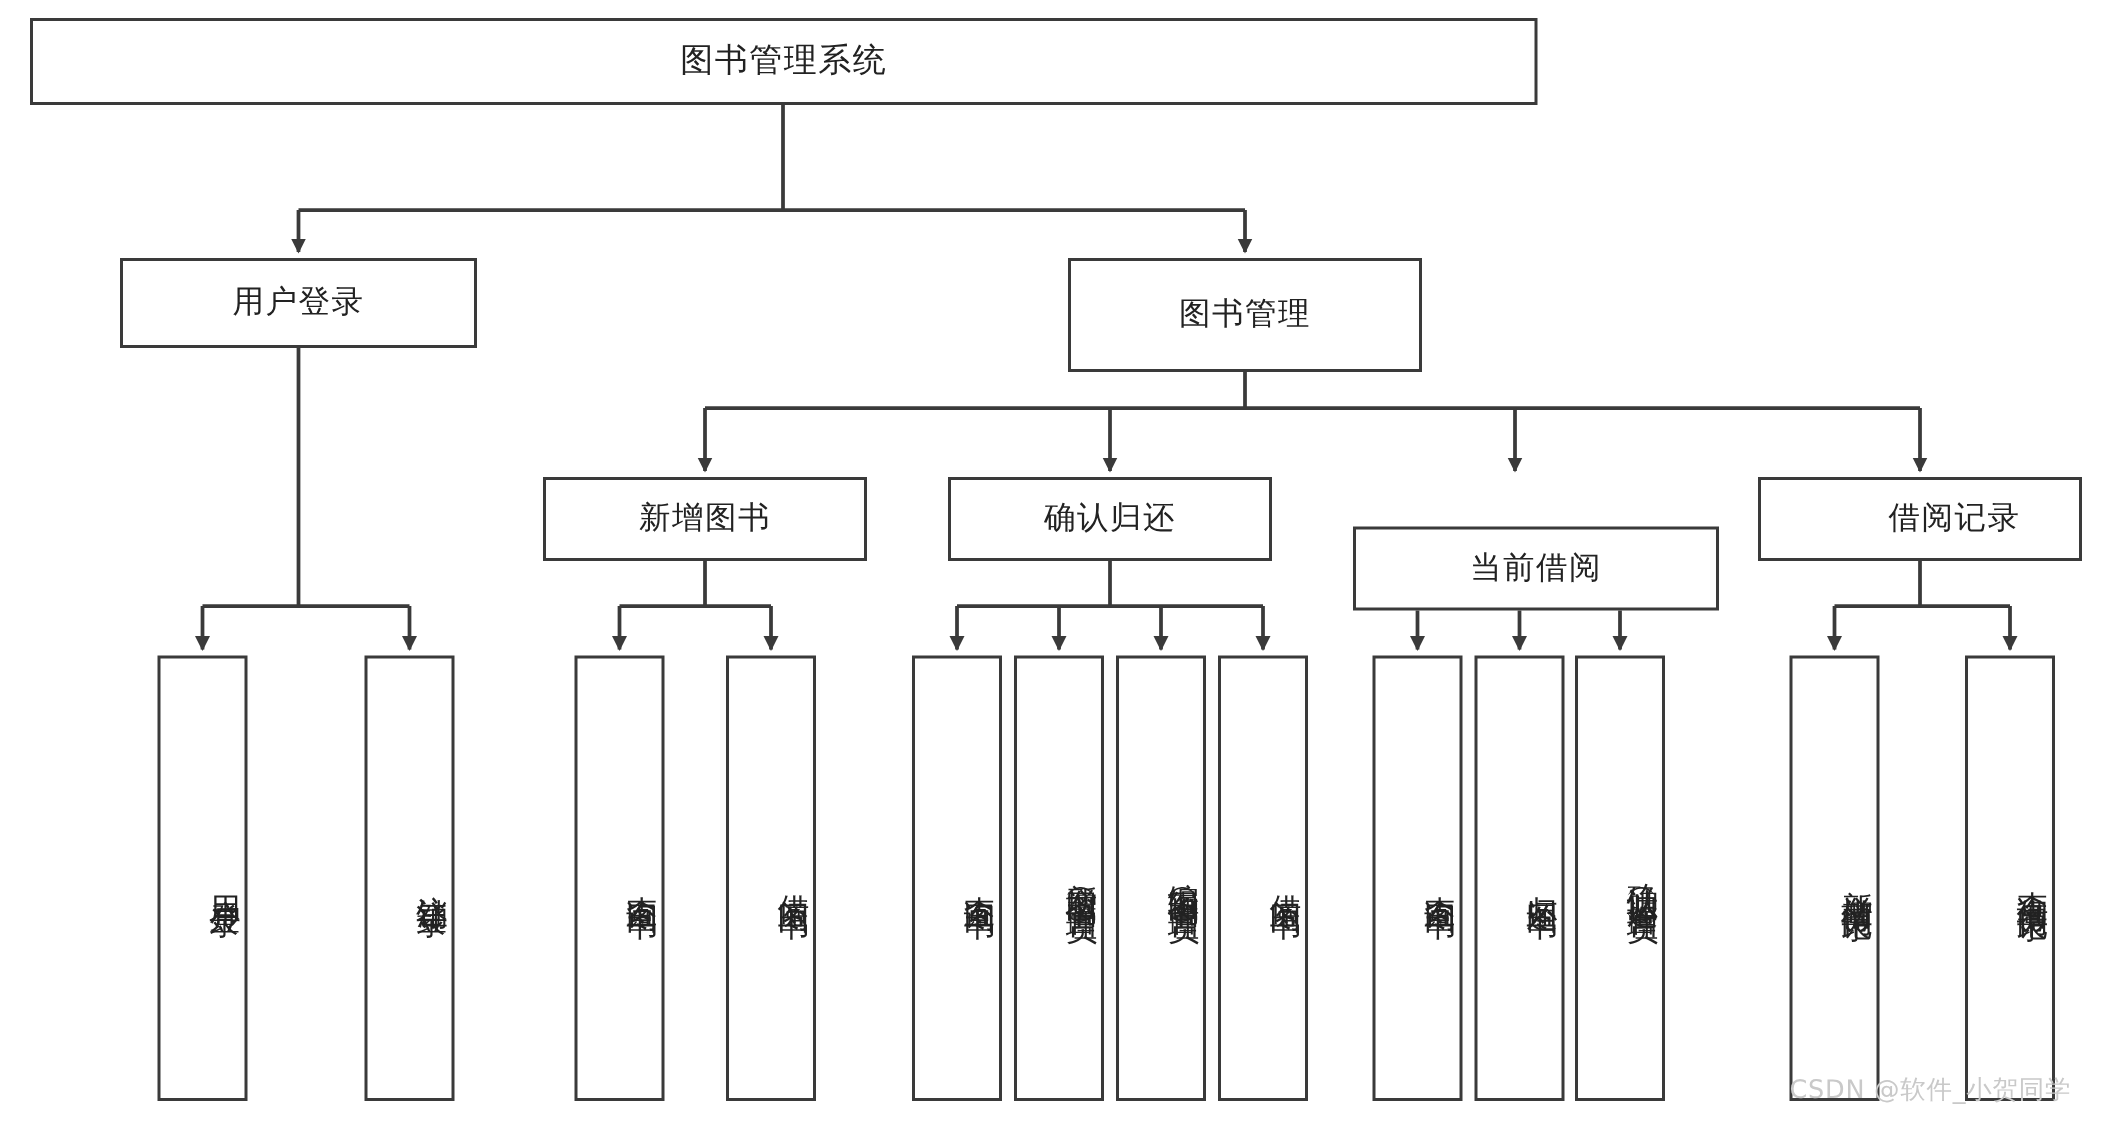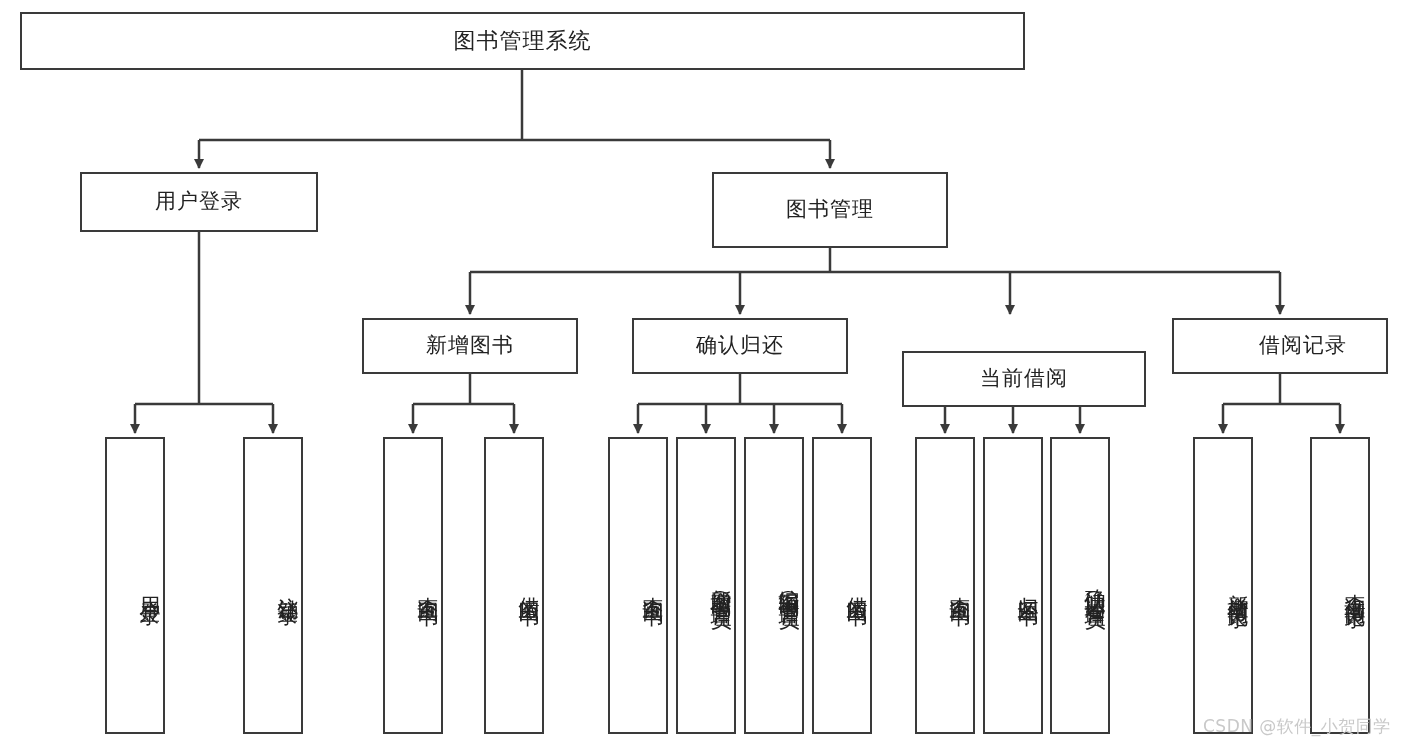--- a/index.html
+++ b/index.html
@@ -180,15 +180,15 @@
     <span>确认归还（管理员）</span>
   </div>
 
   <div class="node node-v" style="left:1193px; top:437px; width:60px; height:297px;">
     <span>新增借阅记录</span>
   </div>
   <div class="node node-v" style="left:1310px; top:437px; width:60px; height:297px;">
     <span>查询借阅记录</span>
   </div>
 
-  <div class="watermark" style="left:1193px; top:715px;padding-left:10px;">CSDN @软件_小贺同学</div>
+  <div class="watermark" style="left:1193px; top:715px;">CSDN @软件_小贺同学</div>
 
 </div>
 
 </body></html>

